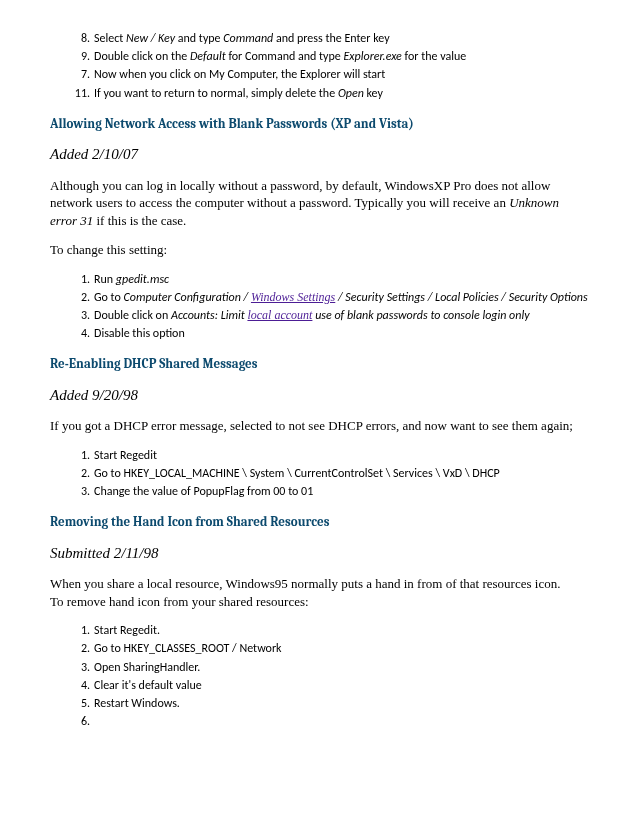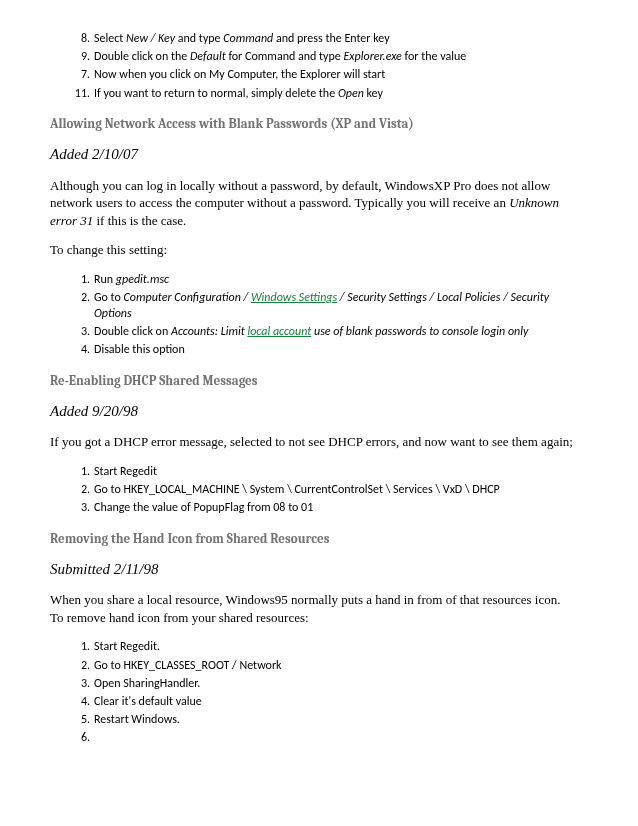--- a/index.html
+++ b/index.html
@@ -7,42 +7,43 @@
       width: 638px;
       height: 826px;
       background: #fff;
       font-family: Calibri, Arial, sans-serif;
       font-size: 12px;
       color: #000;
       padding: 30px 50px 30px 50px;
       line-height: 1.35;
     }
     .section-heading {
-      color: #737373;
+      color: #0c4a6e;
       font-weight: bold;
       font-size: 13px;
       margin-top: 14px;
       margin-bottom: 12px;
       font-family: Cambria, Georgia, serif;
     }
     .date-line {
       font-style: italic;
       font-family: "Times New Roman", serif;
       font-size: 15px;
       margin-bottom: 12px;
     }
     .paragraph {
       font-family: "Times New Roman", serif;
       font-size: 13px;
       margin-bottom: 12px;
     }
     .italic { font-style: italic; }
     .link {
-      color: #15803d;
+      color: #4c1d95;
       text-decoration: underline;
+      font-family: Liberation Serif, serif;
     }
     ol.numbered {
       list-style: none;
       padding-left: 44px;
       margin-bottom: 8px;
     }
     ol.numbered li {
       position: relative;
       margin-bottom: 2px;
       font-size: 12px;
@@ -74,21 +75,21 @@
   <li><span class="num">3.</span><span>Double click on </span><span class="italic">Accounts: Limit </span><span class="italic link">local account</span><span class="italic"> use of blank passwords to console login only</span></li>
   <li><span class="num">4.</span><span>Disable this option</span></li>
 </ol>
 
 <div class="section-heading">Re-Enabling DHCP Shared Messages</div>
 <div class="date-line">Added 9/20/98</div>
 <div class="paragraph">If you got a DHCP error message, selected to not see DHCP errors, and now want to see them again;</div>
 <ol class="numbered">
   <li><span class="num">1.</span><span>Start Regedit</span></li>
   <li><span class="num">2.</span><span>Go to HKEY_LOCAL_MACHINE \ System \ CurrentControlSet \ Services \ VxD \ DHCP</span></li>
-  <li><span class="num">3.</span><span>Change the value of PopupFlag from 08 to 01</span></li>
+  <li><span class="num">3.</span><span>Change the value of PopupFlag from 00 to 01</span></li>
 </ol>
 
 <div class="section-heading">Removing the Hand Icon from Shared Resources</div>
 <div class="date-line">Submitted 2/11/98</div>
 <div class="paragraph" style="margin-bottom:0;">When you share a local resource, Windows95 normally puts a hand in from of that resources icon.</div>
 <div class="paragraph">To remove hand icon from your shared resources:</div>
 <ol class="numbered">
   <li><span class="num">1.</span><span>Start Regedit.</span></li>
   <li><span class="num">2.</span><span>Go to HKEY_CLASSES_ROOT / Network</span></li>
   <li><span class="num">3.</span><span>Open SharingHandler.</span></li>

